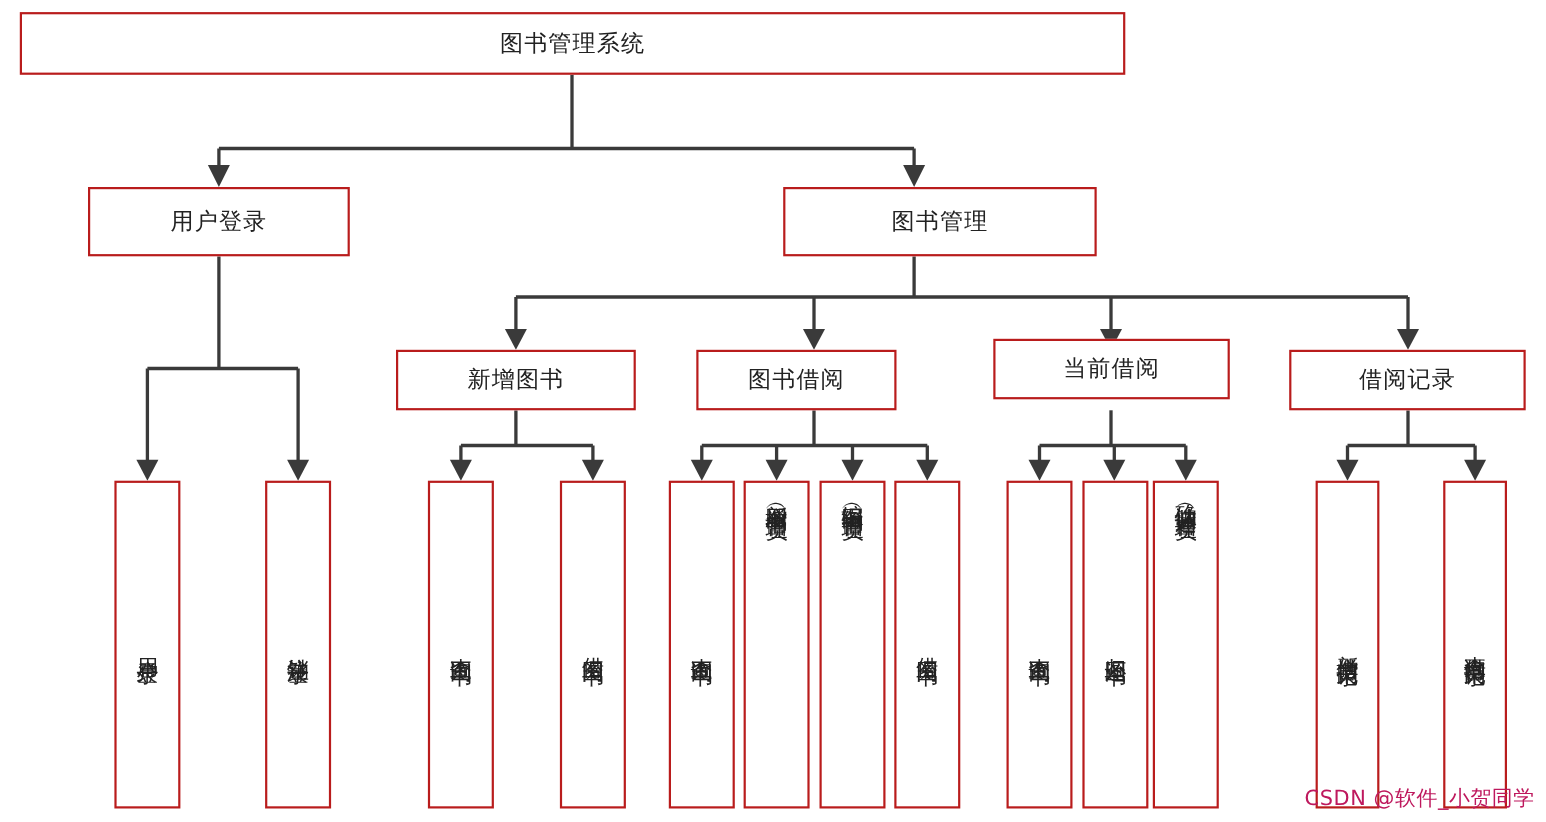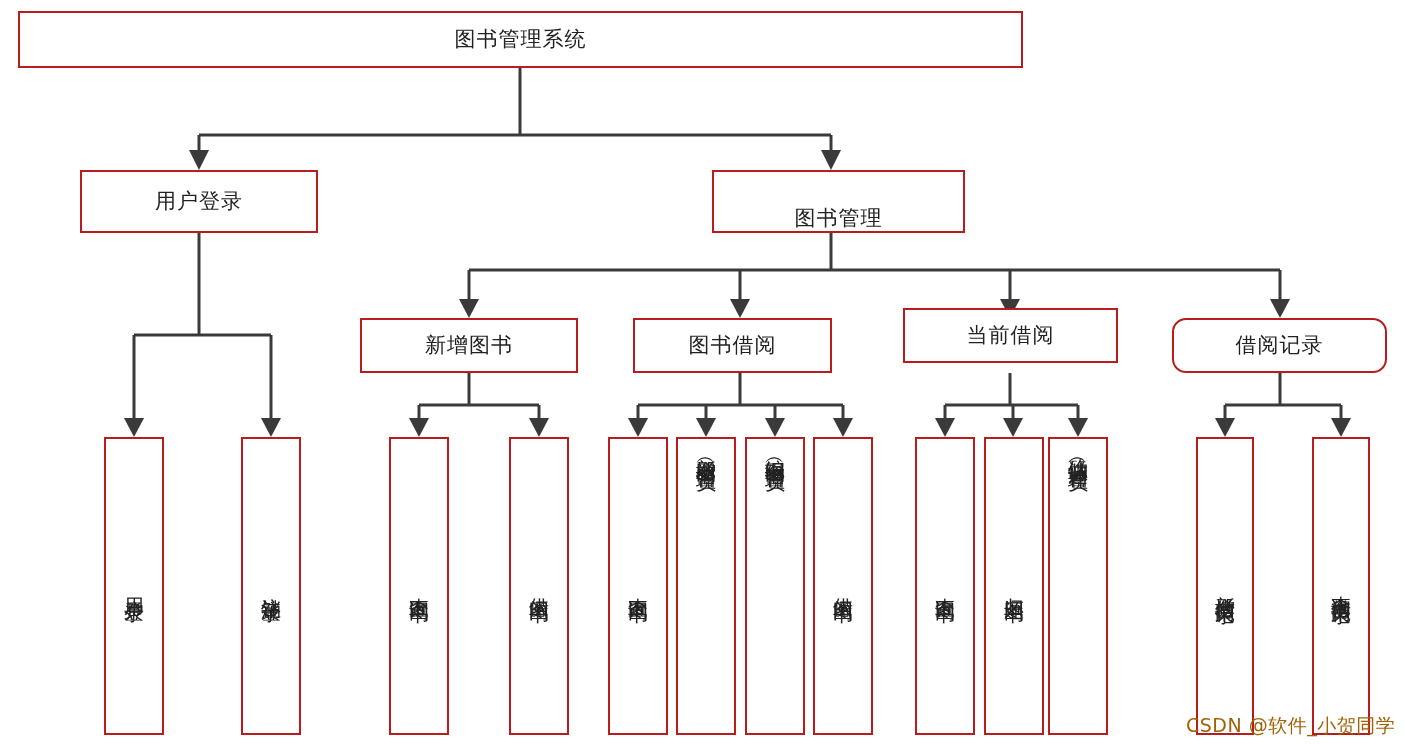--- a/index.html
+++ b/index.html
@@ -63,21 +63,21 @@
   svg.wires line, svg.wires path {
     stroke: #3a3a3a;
     stroke-width: 3;
     fill: none;
   }
   .watermark {
     position: absolute;
     left: 1186px;
     top: 713px;
     font-size: 19px;
-    color: #a16207;
+    color: #be185d;
     white-space: nowrap;
     letter-spacing: 0.5px;
   }
 </style>
 </head>
 <body>
 
 <div id="canvas">
 
   <svg class="wires" viewBox="0 0 1405 747">
@@ -143,34 +143,34 @@
     <polygon points="1331,418 1351,418 1341,437" stroke="none" fill="#3a3a3a"></polygon>
   </svg>
 
   <div class="node h" style="left:18px; top:11px; width:1005px; height:57px;">
     <span class="label">图书管理系统</span>
   </div>
 
   <div class="node h" style="left:80px; top:170px; width:238px; height:63px;">
     <span class="label">用户登录</span>
   </div>
-  <div class="node h" style="left:712px; top:170px; width:253px; height:63px;align-items:flex-end;">
+  <div class="node h" style="left:712px; top:170px; width:285px; height:63px;">
     <span class="label">图书管理</span>
   </div>
 
   <div class="node h" style="left:360px; top:318px; width:218px; height:55px;">
     <span class="label">新增图书</span>
   </div>
-  <div class="node h" style="left:633px; top:318px; width:199px; height:55px;">
+  <div class="node h" style="left:633px; top:318px; width:182px; height:55px;">
     <span class="label">图书借阅</span>
   </div>
   <div class="node h" style="left:903px; top:308px; width:215px; height:55px;">
     <span class="label">当前借阅</span>
   </div>
-  <div class="node h" style="left:1172px; top:318px; width:215px; height:55px;border-radius:14px;">
+  <div class="node h" style="left:1172px; top:318px; width:215px; height:55px;">
     <span class="label">借阅记录</span>
   </div>
 
   <div class="node v mid" style="left:104px; top:437px; width:60px; height:298px;">
     <span class="label">用户登录</span>
   </div>
   <div class="node v mid" style="left:241px; top:437px; width:60px; height:298px;">
     <span class="label">注销登录</span>
   </div>
 

